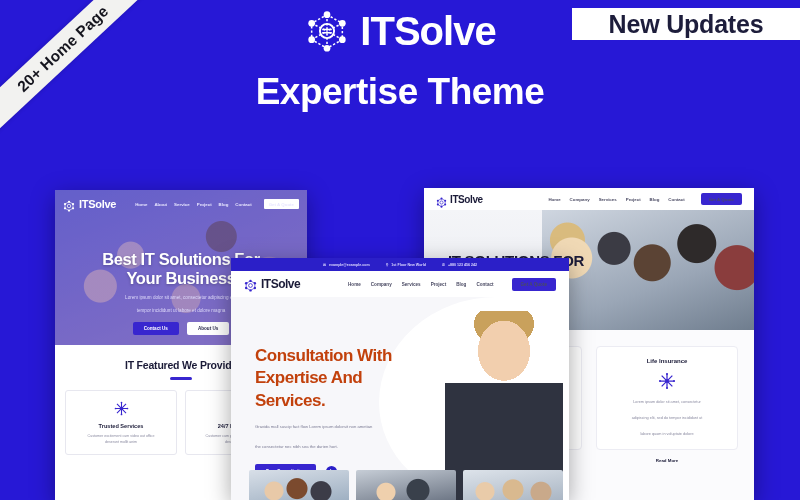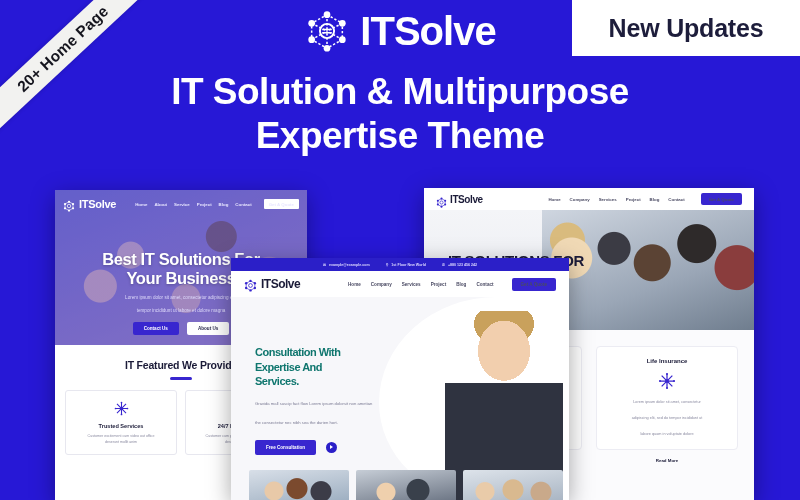--- a/index.html
+++ b/index.html
@@ -22,22 +22,22 @@
     z-index:40;
     box-shadow:0 0 4px rgba(0,0,0,.18);
   }
   #ribbon span {
     font-size:15.5px; font-weight:bold; color:#15151e;
     letter-spacing:.2px; white-space:nowrap;
   }
 
   
   #badge {
-    position:absolute; right:0; top:0;
-    width:228px; height:56px;
+    position:absolute; right:0; top:8px;
+    width:228px; height:32px;
     background:#ffffff; z-index:40;
     display:flex; align-items:center; justify-content:center;
   }
   #badge span {
     font-size:25px; font-weight:bold; color:#1d1d3b; letter-spacing:-.2px;
   }
 
   
   #brand {
     position:absolute; left:0; right:0; top:8px;
@@ -170,21 +170,21 @@
   }
   .c-body .lady {
     position:absolute; right:6px; top:14px; width:118px; height:189px;
     background:
       radial-gradient(ellipse 26px 30px at 50% 21%, #f2cfae 0 100%, transparent 0),
       radial-gradient(ellipse 30px 22px at 50% 7%, #c9a15c 0 100%, transparent 0),
       linear-gradient(180deg, transparent 0 38%, #2f3340 38% 100%);
     border-radius:4px;
   }
   .c-body .ctxt { position:absolute; left:24px; top:48px; width:180px; z-index:4; }
-  .c-body .ctxt h2 { font-size:11px; font-weight:bold; color:#0f766e;
+  .c-body .ctxt h2 { font-size:17px; font-weight:bold; color:#c2410c;
                      line-height:1.32; letter-spacing:-.5px; }
   .c-body .ctxt p { font-size:4.2px; color:#7a7a93; line-height:2; margin-top:11px; }
   .c-body .ctxt .row { display:flex; align-items:center; gap:10px; margin-top:13px; }
   .c-body .ctxt .row .b { background:#3826cf; color:#fff; font-size:4.6px;
                           font-weight:bold; padding:5px 11px; border-radius:2px; }
   .c-body .ctxt .row .play { width:11px; height:11px; border-radius:50%;
                              background:#2b1fc8; position:relative; }
   .c-body .ctxt .row .play::after { content:""; position:absolute; left:4.2px; top:3px;
                                     border-left:3.4px solid #fff;
                                     border-top:2.6px solid transparent;
@@ -231,21 +231,20 @@
       <circle cx="40" cy="33" r="3.5" fill="#fff"></circle>
       <circle cx="24" cy="42" r="3.5" fill="#fff"></circle>
       <circle cx="8" cy="33" r="3.5" fill="#fff"></circle>
       <circle cx="8" cy="16" r="3.5" fill="#fff"></circle>
     </svg>
   </span>
   <span class="logo-text">ITSolve</span>
 </div>
 
 <div id="headline">
-  <span class="l1">IT Solution &amp; Multipurpose</span>
   <span class="l2">Expertise Theme</span>
 </div>
 
 <div id="stage">
 
   <div class="shot" id="shot-left">
     <div class="l-hero">
       <div class="photo"></div>
       <div class="veil"></div>
 

